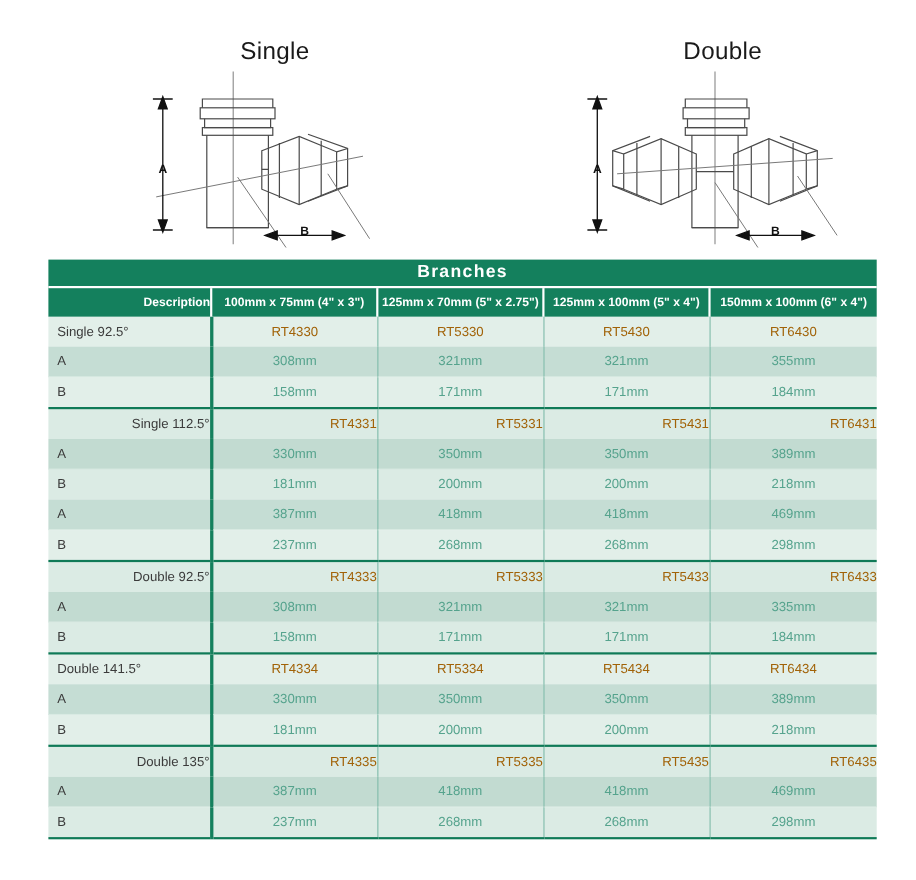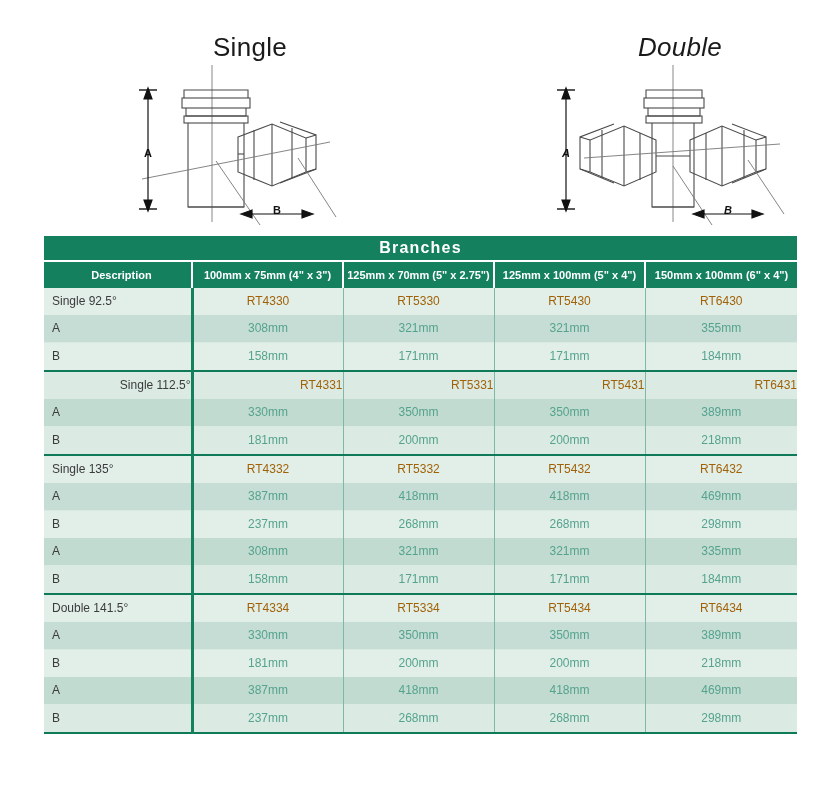--- a/index.html
+++ b/index.html
@@ -20,25 +20,25 @@
   .diagrams {
     position: relative;
     width: 833px;
     height: 232px;
   }
   .diagram {
     position: absolute;
     top: 0;
   }
   .diagram-single { left: 120px; width: 260px; }
-  .diagram-double { left: 540px; width: 280px; font-style: italic; }
+  .diagram-double { left: 517px; width: 280px; }
 
   .diagram-title {
     text-align: center;
-    font-size: 26px;
+    font-size: 22px;
     color: #1a1a1a;
     font-family: "Liberation Sans", sans-serif;
     letter-spacing: 0.3px;
     padding-top: 32px;
     height: 30px;
     line-height: 30px;
     font-weight: 400;
   }
   .diagram-figure {
     position: relative;
@@ -82,21 +82,21 @@
     background: #14805d;
     color: #ffffff;
     font-size: 11px;
     height: 26px;
     line-height: 26px;
     text-align: center;
     border-right: 2px solid #ffffff;
     white-space: nowrap;
   }
   .col-head.desc {
-    text-align: center;
+    text-align: right;
     padding-left: 8px;
   }
   .col-head.last { border-right: none; }
 
   
   .cell {
     font-size: 12px;
     height: 27px;
     line-height: 27px;
     text-align: center;
@@ -304,40 +304,40 @@
           <td class="cell">350mm</td>
           <td class="cell last">389mm</td>
         </tr>
         <tr class="row-b alt">
           <td class="cell desc">B</td>
           <td class="cell">181mm</td>
           <td class="cell">200mm</td>
           <td class="cell">200mm</td>
           <td class="cell last">218mm</td>
         </tr>
-        <tr class="row-code group-sep">
-          <td class="cell desc">Single 135°</td>
-          <td class="cell code">RT4332</td>
-          <td class="cell code">RT5332</td>
-          <td class="cell code">RT5432</td>
-          <td class="cell code last">RT6432</td>
-        </tr>
         <tr class="row-a">
           <td class="cell desc">A</td>
           <td class="cell">387mm</td>
           <td class="cell">418mm</td>
           <td class="cell">418mm</td>
           <td class="cell last">469mm</td>
         </tr>
         <tr class="row-b">
           <td class="cell desc">B</td>
           <td class="cell">237mm</td>
           <td class="cell">268mm</td>
           <td class="cell">268mm</td>
           <td class="cell last">298mm</td>
+        </tr>
+        <tr class="row-code alt group-sep">
+          <td class="cell desc">Double 92.5°</td>
+          <td class="cell code">RT4333</td>
+          <td class="cell code">RT5333</td>
+          <td class="cell code">RT5433</td>
+          <td class="cell code last">RT6433</td>
         </tr>
         <tr class="row-a alt">
           <td class="cell desc">A</td>
           <td class="cell">308mm</td>
           <td class="cell">321mm</td>
           <td class="cell">321mm</td>
           <td class="cell last">335mm</td>
         </tr>
         <tr class="row-b alt">
           <td class="cell desc">B</td>
@@ -360,20 +360,27 @@
           <td class="cell">350mm</td>
           <td class="cell last">389mm</td>
         </tr>
         <tr class="row-b">
           <td class="cell desc">B</td>
           <td class="cell">181mm</td>
           <td class="cell">200mm</td>
           <td class="cell">200mm</td>
           <td class="cell last">218mm</td>
         </tr>
+        <tr class="row-code alt group-sep">
+          <td class="cell desc">Double 135°</td>
+          <td class="cell code">RT4335</td>
+          <td class="cell code">RT5335</td>
+          <td class="cell code">RT5435</td>
+          <td class="cell code last">RT6435</td>
+        </tr>
         <tr class="row-a alt">
           <td class="cell desc">A</td>
           <td class="cell">387mm</td>
           <td class="cell">418mm</td>
           <td class="cell">418mm</td>
           <td class="cell last">469mm</td>
         </tr>
         <tr class="row-b alt last-row">
           <td class="cell desc">B</td>
           <td class="cell">237mm</td>

